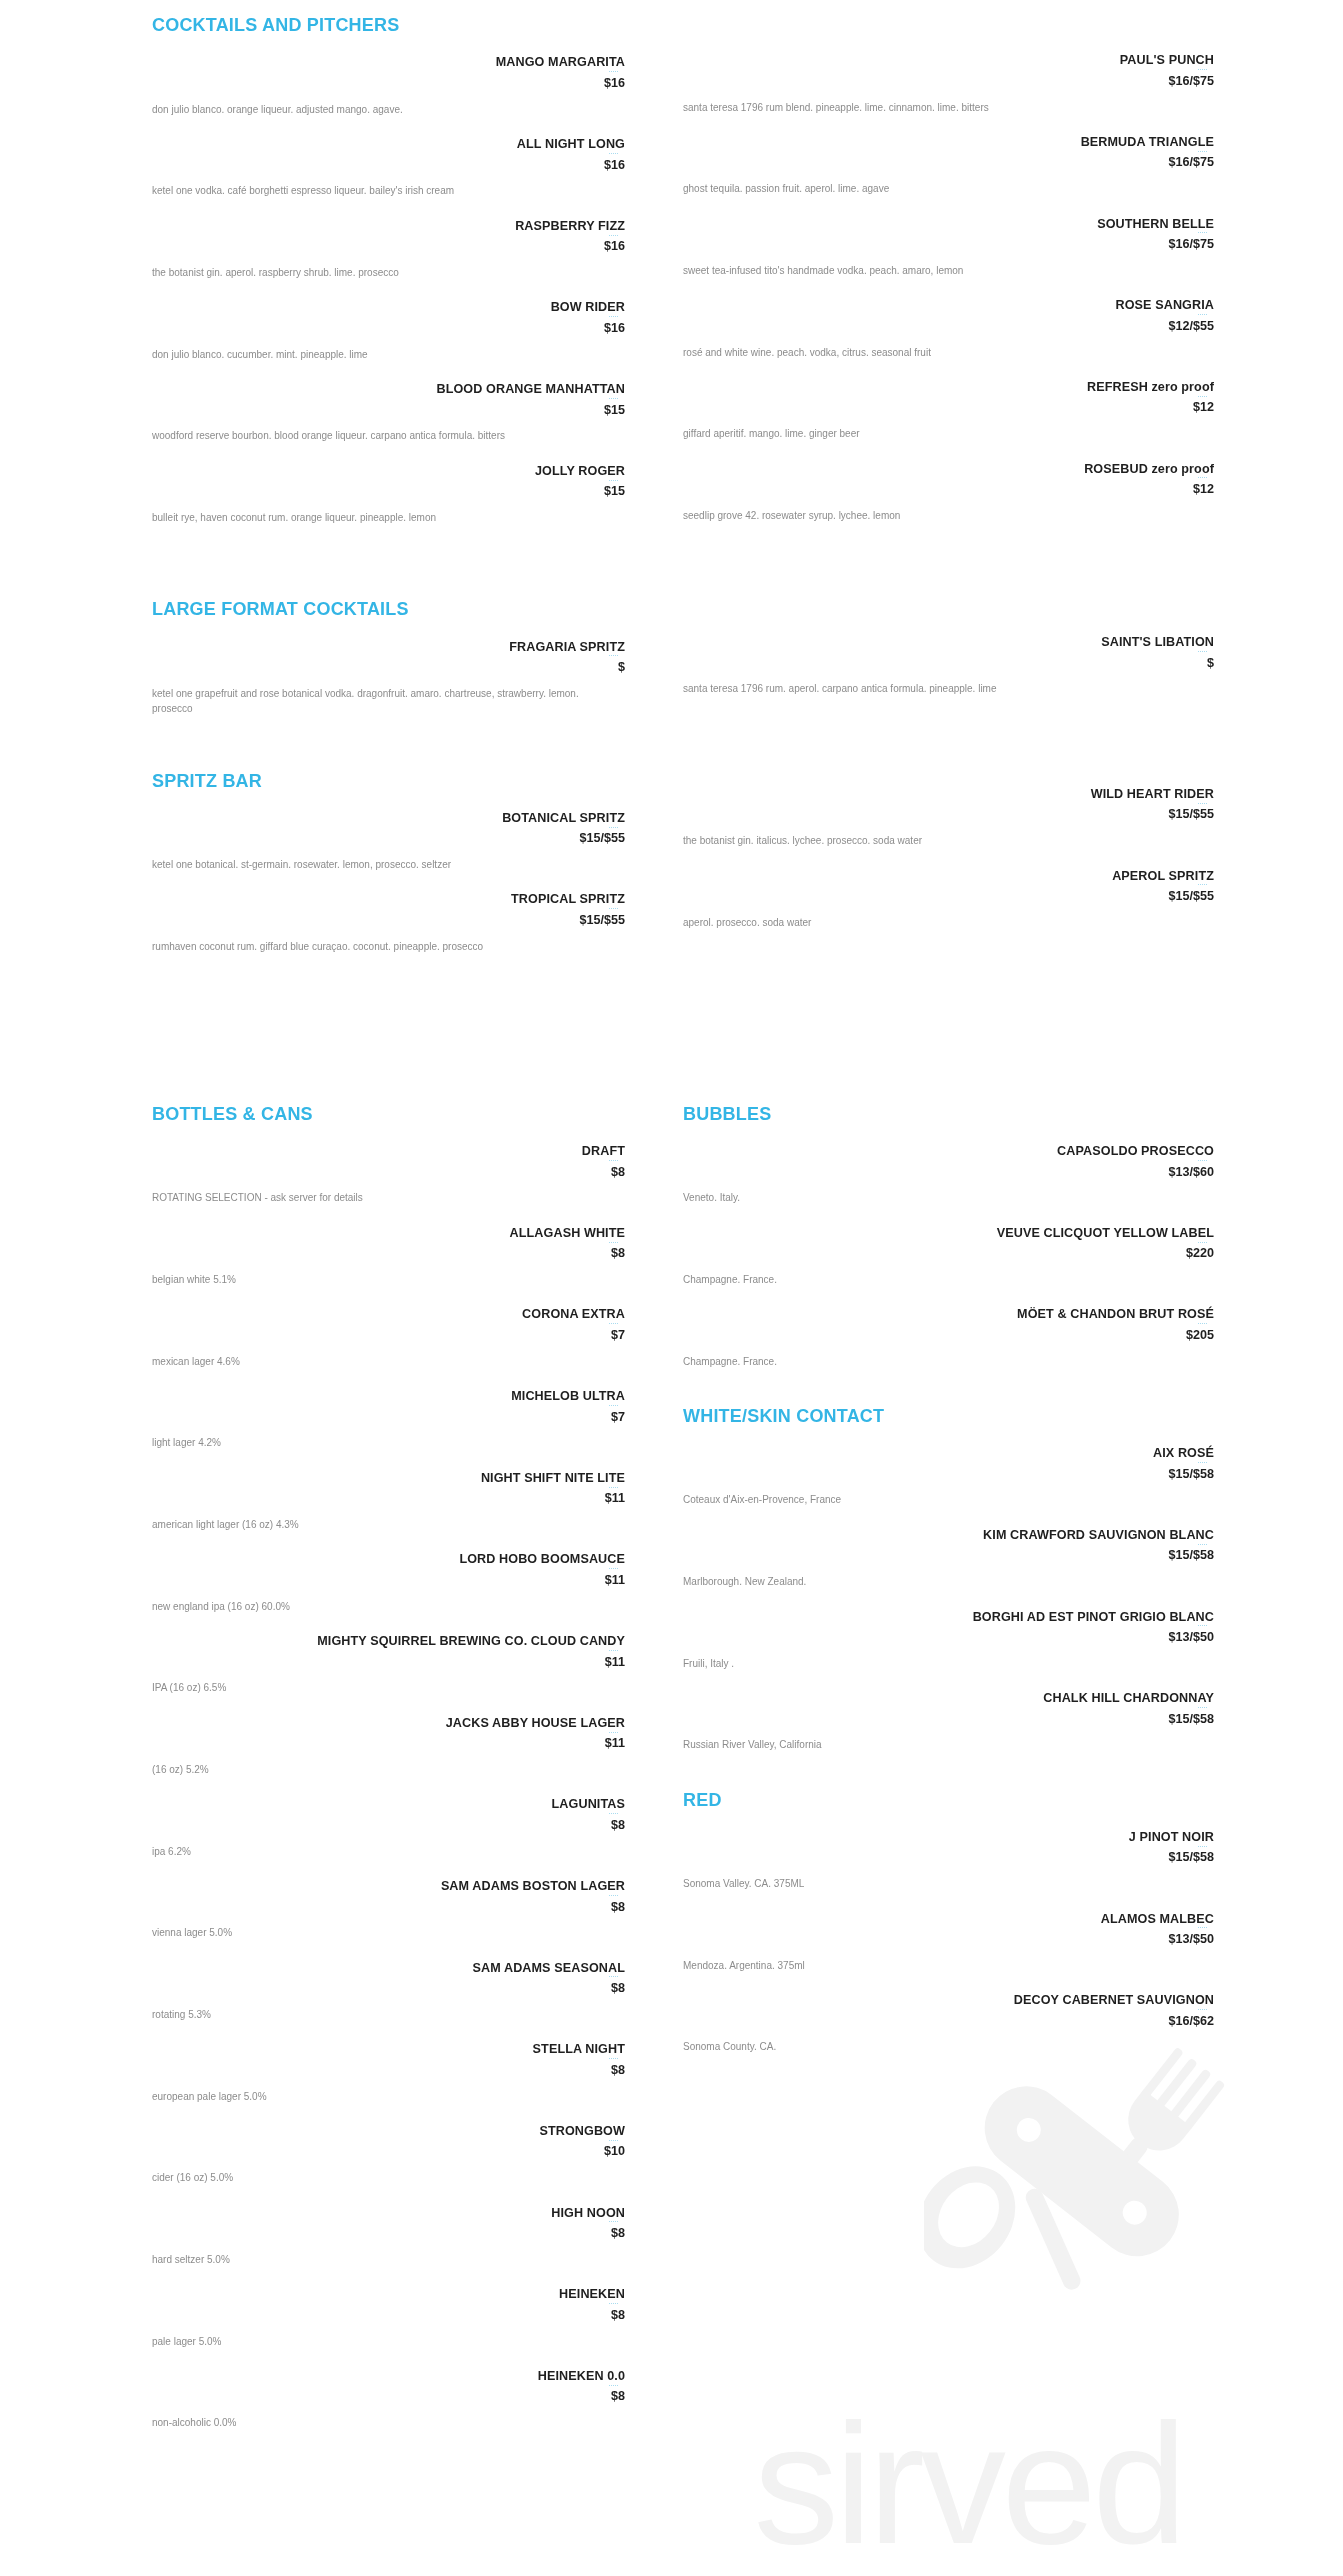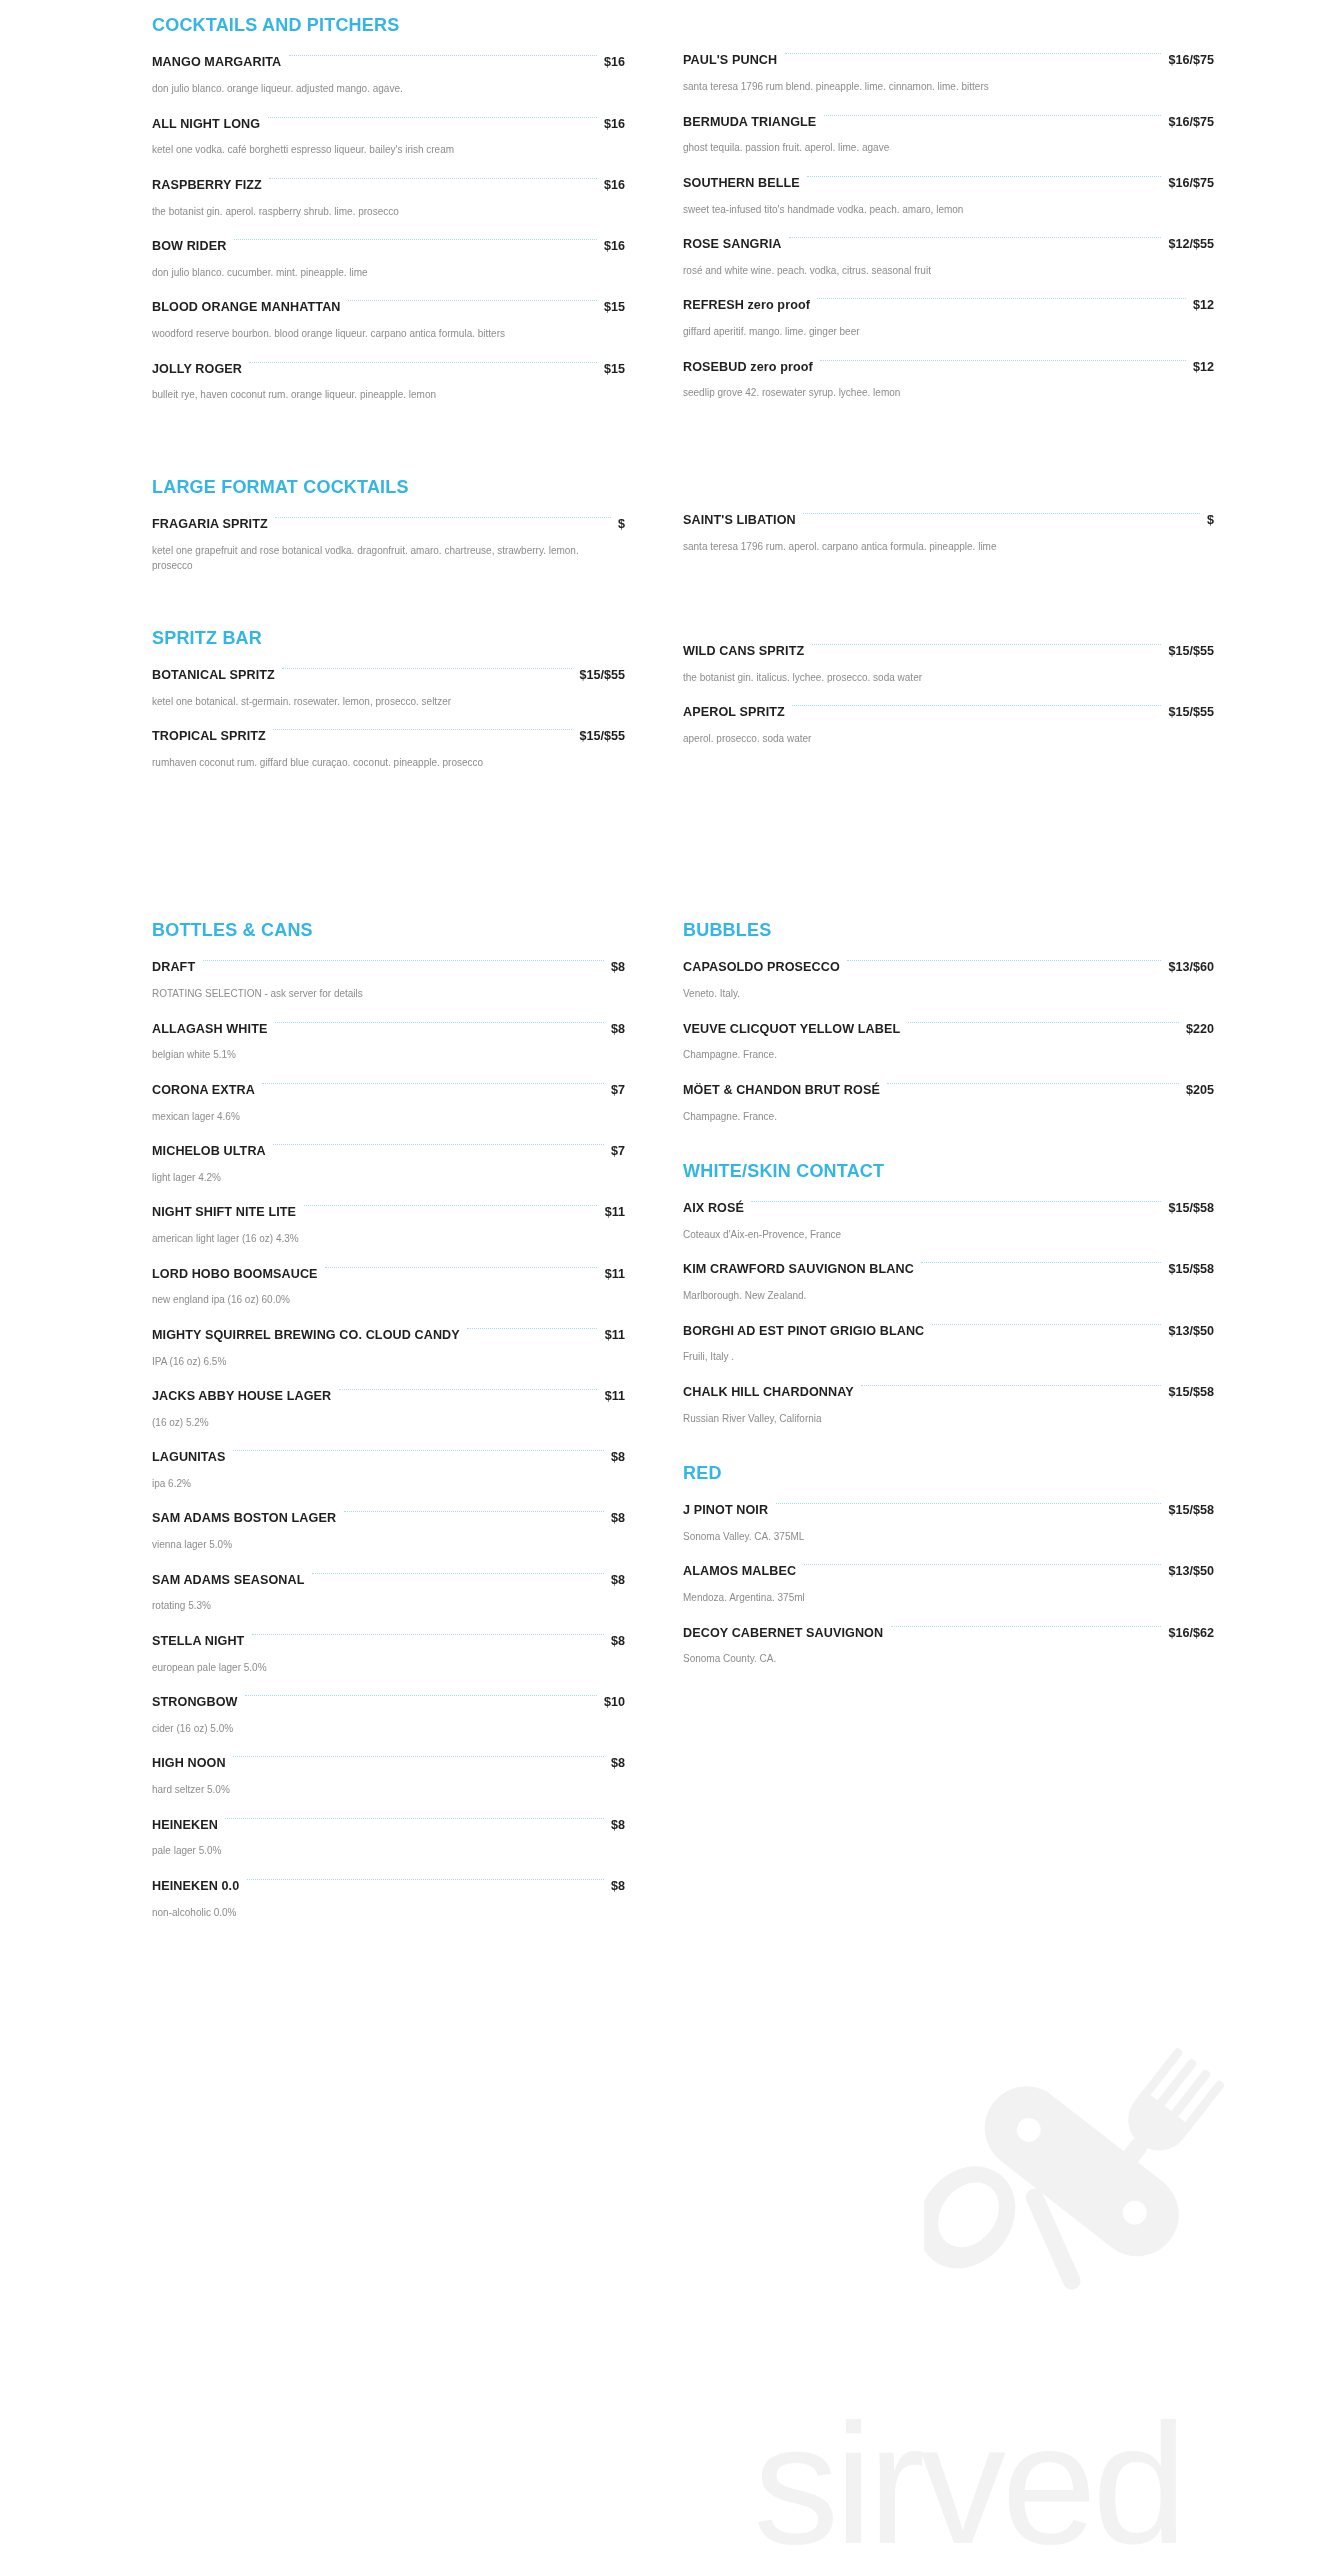--- a/index.html
+++ b/index.html
@@ -72,21 +72,23 @@
     text-transform: uppercase;
     margin: 0 0 19.3px 0;
     line-height: 1.1;
   }
 
   
   .item { margin-bottom: 20px; }
 
   .item-head {
     display: flex;
+    align-items: flex-end;
     width: 100%;
+    flex-direction: column;
   }
   .item-name {
     font-size: 12.6px;
     font-weight: 700;
     color: #1f1f1f;
     letter-spacing: 0.1px;
     white-space: nowrap;
     line-height: 1.25;
   }
   .leader {
@@ -324,21 +326,21 @@
           </div>
           <div class="item-desc">santa teresa 1796 rum. aperol. carpano antica formula. pineapple. lime</div>
         </div>
       </div>
 
       <div style="height:70px"></div>
 
       <div class="group">
         <div class="item">
           <div class="item-head">
-            <span class="item-name">WILD CANS SPRITZ</span>
+            <span class="item-name">WILD HEART RIDER</span>
             <span class="leader"></span>
             <span class="item-price">$15/$55</span>
           </div>
           <div class="item-desc">the botanist gin. italicus. lychee. prosecco. soda water</div>
         </div>
 
         <div class="item">
           <div class="item-head">
             <span class="item-name">APEROL SPRITZ</span>
             <span class="leader"></span>

